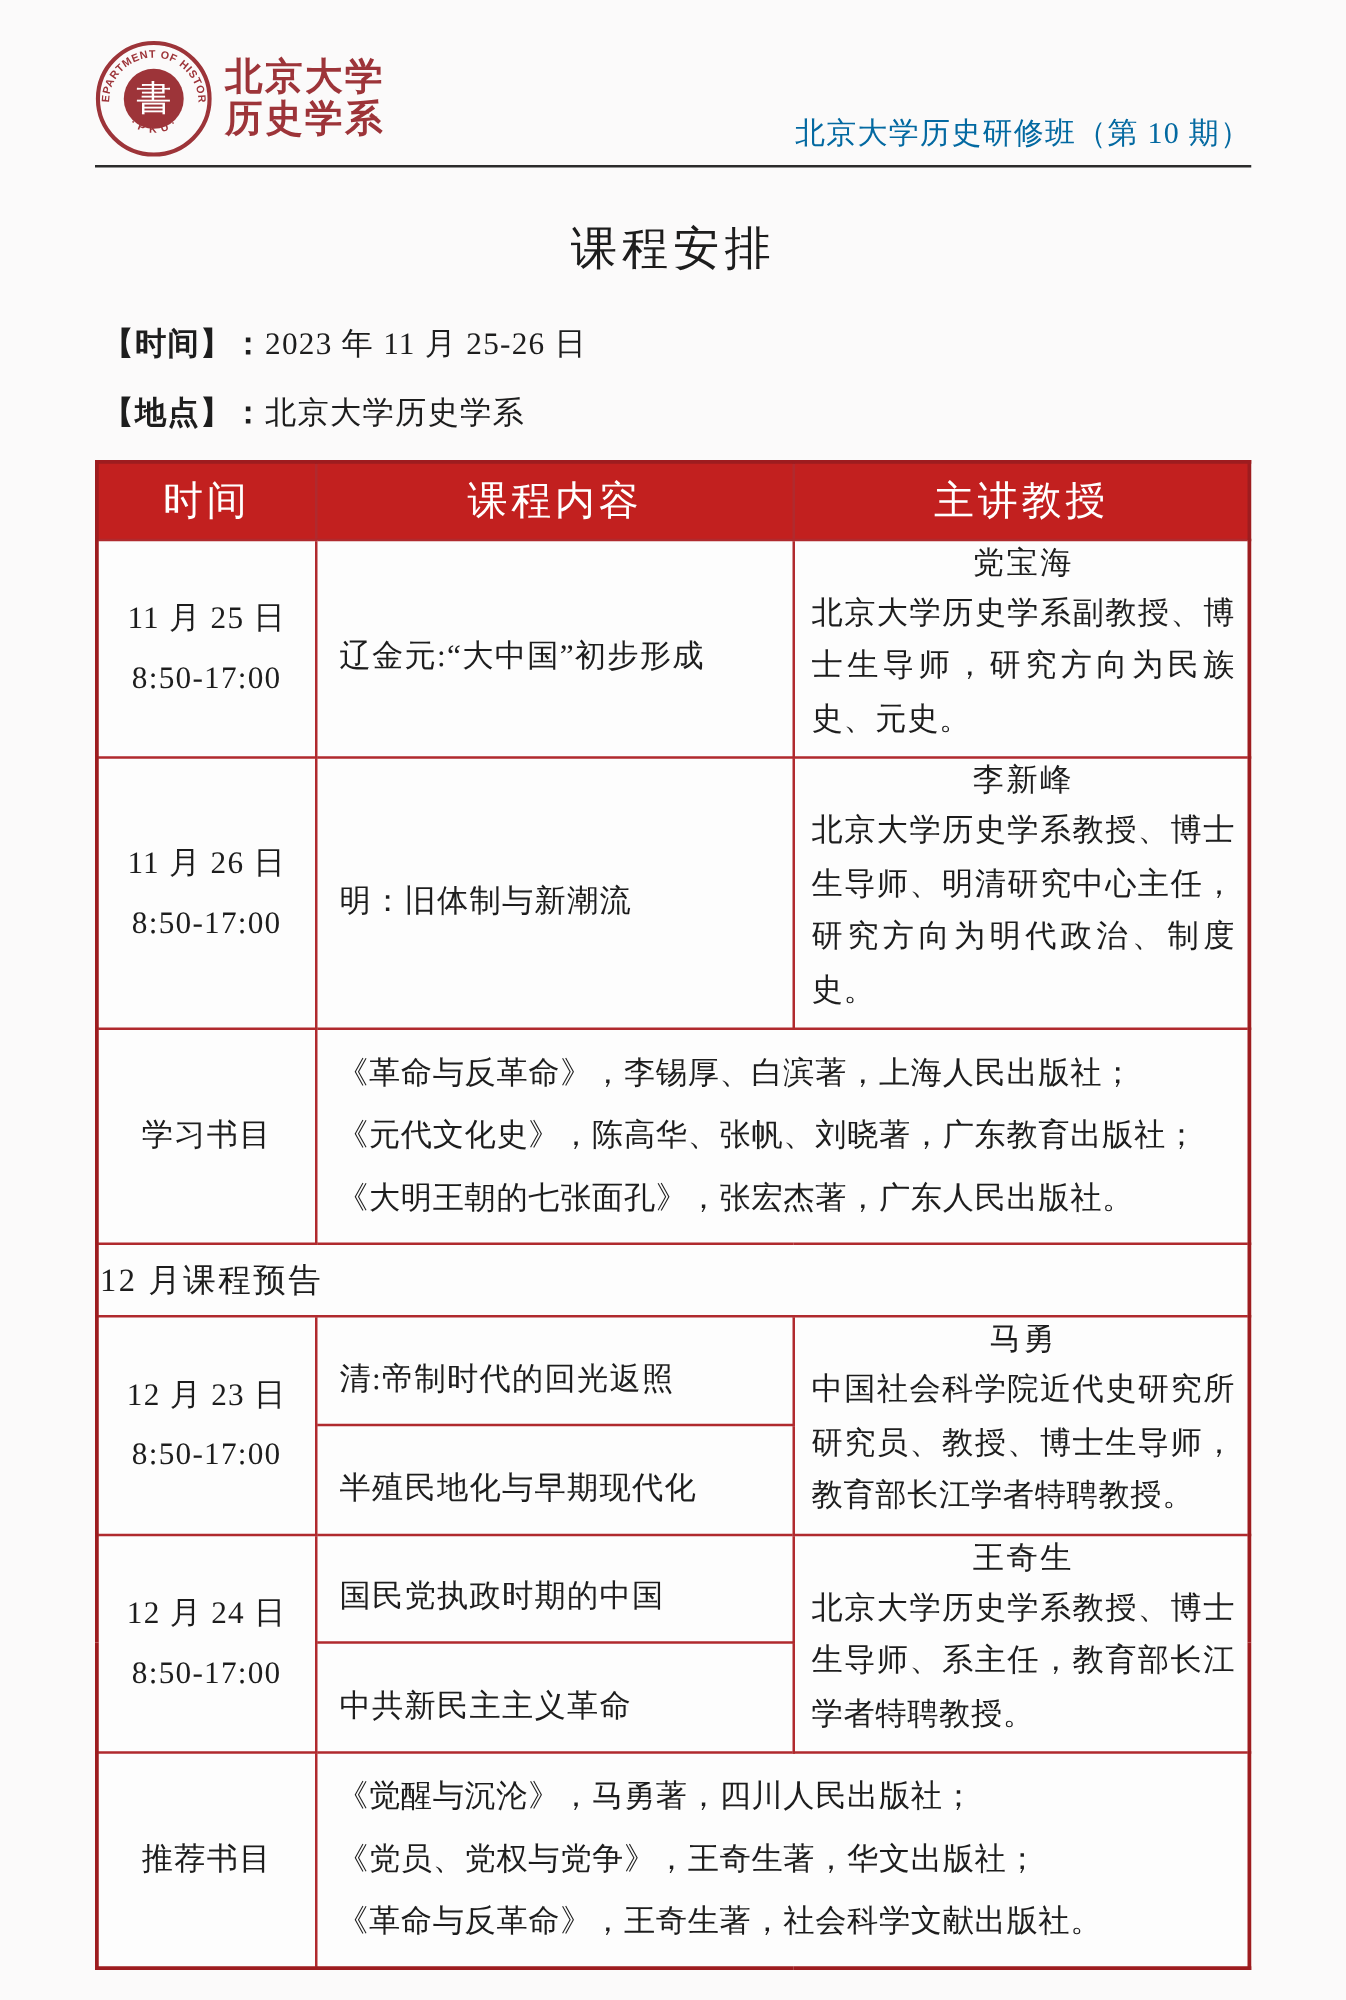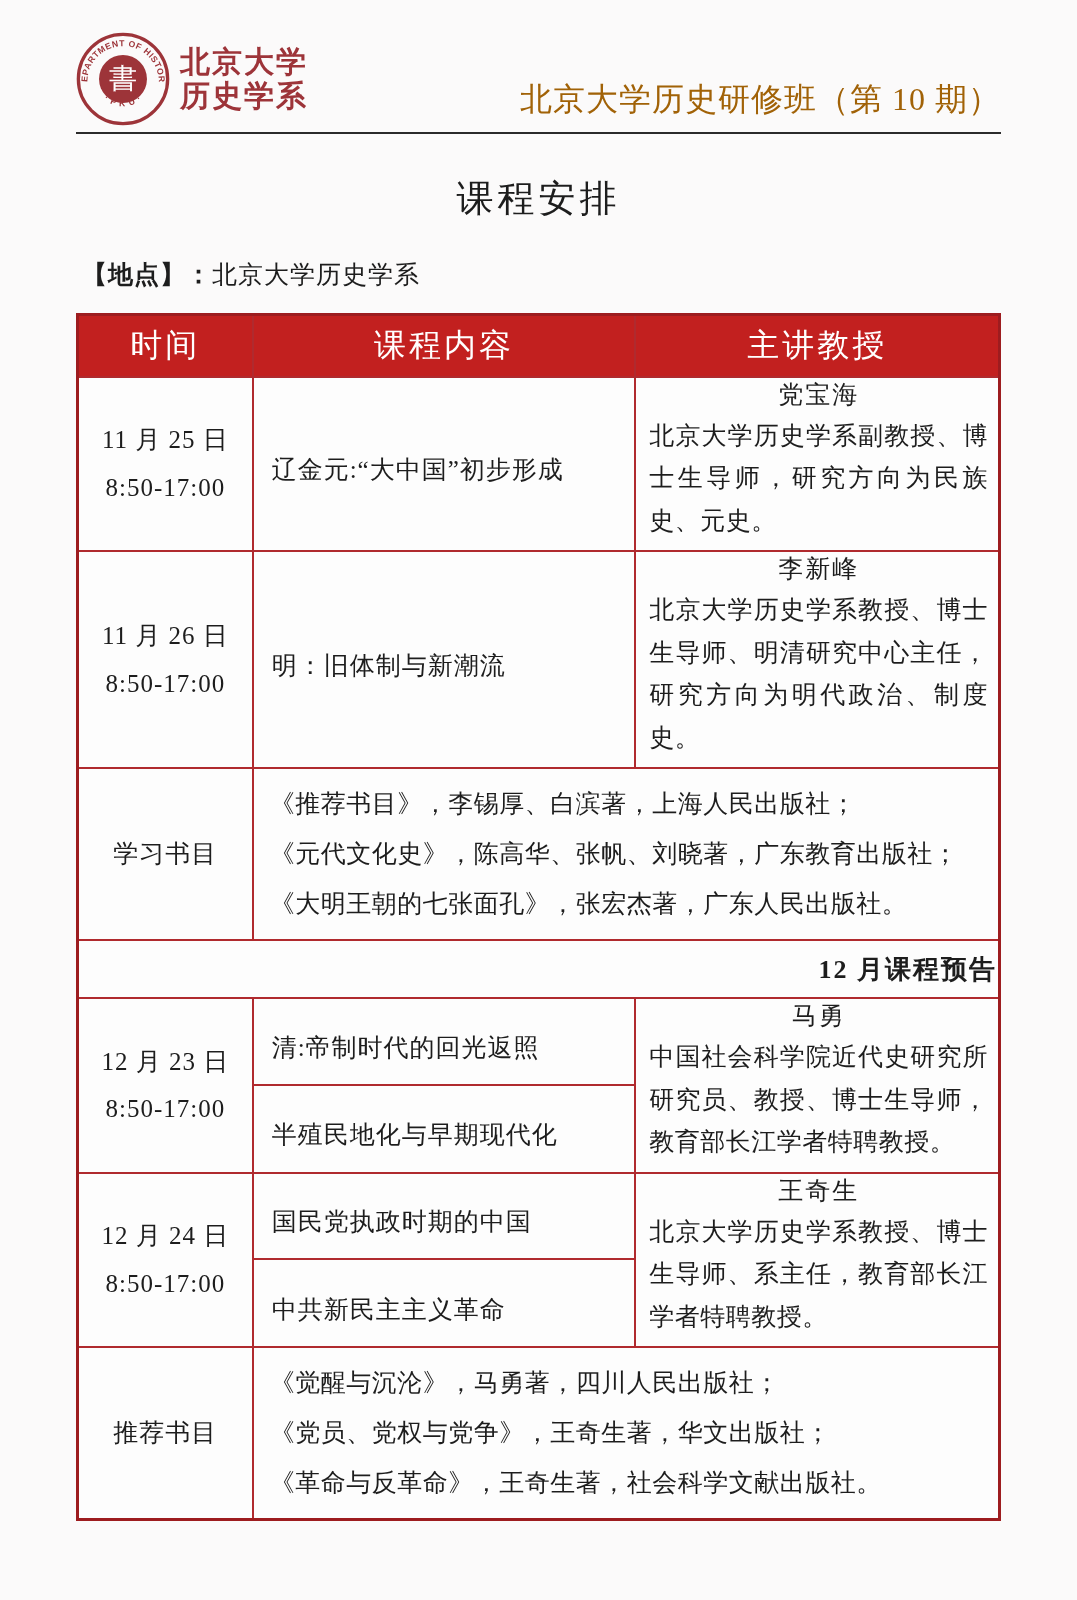--- a/index.html
+++ b/index.html
@@ -14,21 +14,21 @@
   .page{
     width:1077px;height:1600px;margin:0 auto;background:#fbfafa;
     font-family:"Liberation Serif","DejaVu Serif",serif;color:var(--ink);
     box-sizing:border-box;padding:32px 76px 0 76px;position:relative;overflow:hidden;
   }
   
   .header{display:flex;justify-content:space-between;align-items:flex-end;}
   .brand{display:flex;align-items:center;gap:10px;}
   .seal{width:94px;height:94px;flex:0 0 auto;}
   .dept-name{color:var(--logo-red);font-weight:bold;font-size:30px;line-height:1.12;letter-spacing:2px;}
-  .program{font-size:32px;color:#a16207;padding-bottom:4px;letter-spacing:1px;}
+  .program{font-size:24px;color:#0369a1;padding-bottom:4px;letter-spacing:1px;}
   .header-rule{border:none;border-top:2.5px solid #2b2b2b;margin:6px 0 0 0;}
   
   .doc-title{text-align:center;font-size:37px;font-weight:normal;letter-spacing:4px;margin:40px 0 34px 0;}
   .meta-line{font-size:25px;margin:0 0 22px 6px;letter-spacing:1px;}
   .meta-line .lbl{font-weight:bold;}
   
   table.schedule{
     width:100%;border-collapse:collapse;table-layout:fixed;
     border:3px solid var(--table-outer);margin-top:8px;background:#fdfdfd;
   }
@@ -39,21 +39,21 @@
   .schedule th{
     background:var(--header-bg);color:#fff;font-weight:normal;
     font-size:32px;letter-spacing:3px;height:62px;
   }
   .cell-time{text-align:center;font-size:25px;line-height:1.9;letter-spacing:1px;}
   .cell-course{font-size:25px;padding:18px 8px 6px 18px;letter-spacing:1px;}
   .cell-prof{padding:0 10px 8px 13px;font-size:25px;}
   .prof-name{text-align:center;margin-bottom:4px;letter-spacing:2px;}
   .prof-desc{text-align:justify;line-height:1.7;letter-spacing:0.5px;}
   .cell-books{font-size:25px;line-height:2.0;padding:10px 6px 10px 16px;letter-spacing:0.5px;}
-  .banner-cell{text-align:right;font-size:26px;font-weight:bold;height:58px;letter-spacing:2px;}
+  .banner-cell{text-align:left;font-size:26px;font-weight:normal;height:58px;letter-spacing:2px;}
   tr.h-s1{height:168px;} tr.h-s2{height:165px;} tr.h-r1{height:137px;}
   tr.h-sa{height:82px;} tr.h-sb{height:83px;} tr.h-r2{height:148px;}
 </style>
 </head>
 <body>
 
 <div class="page">
 
   <div class="header">
     <div class="brand">
@@ -76,20 +76,23 @@
         <div>北京大学</div>
         <div>历史学系</div>
       </div>
     </div>
     <div class="program">北京大学历史研修班（第 10 期）</div>
   </div>
   <hr class="header-rule">
 
   <div class="doc-title">课程安排</div>
 
+  <div class="meta-line">
+    <span class="lbl">【时间】：</span><span>2023 年 11 月 25-26 日</span>
+  </div>
   <div class="meta-line">
     <span class="lbl">【地点】：</span><span>北京大学历史学系</span>
   </div>
 
   <table class="schedule">
     <colgroup>
         <col class="c1">
         <col class="c2">
         <col class="c3">
       </colgroup>
@@ -120,21 +123,21 @@
         <td class="cell-course">明：旧体制与新潮流</td>
         <td class="cell-prof">
           <div class="prof-name">李新峰</div>
           <div class="prof-desc">北京大学历史学系教授、博士生导师、明清研究中心主任，研究方向为明代政治、制度史。</div>
         </td>
       </tr>
 
       <tr class="h-r1">
         <td class="cell-time">学习书目</td>
         <td class="cell-books" colspan="2">
-          <div>《推荐书目》，李锡厚、白滨著，上海人民出版社；</div>
+          <div>《革命与反革命》，李锡厚、白滨著，上海人民出版社；</div>
           <div>《元代文化史》，陈高华、张帆、刘晓著，广东教育出版社；</div>
           <div>《大明王朝的七张面孔》，张宏杰著，广东人民出版社。</div>
         </td>
       </tr>
 
       <tr>
         <td class="banner-cell" colspan="3">12 月课程预告</td>
       </tr>
 
       <tr class="h-sa">

